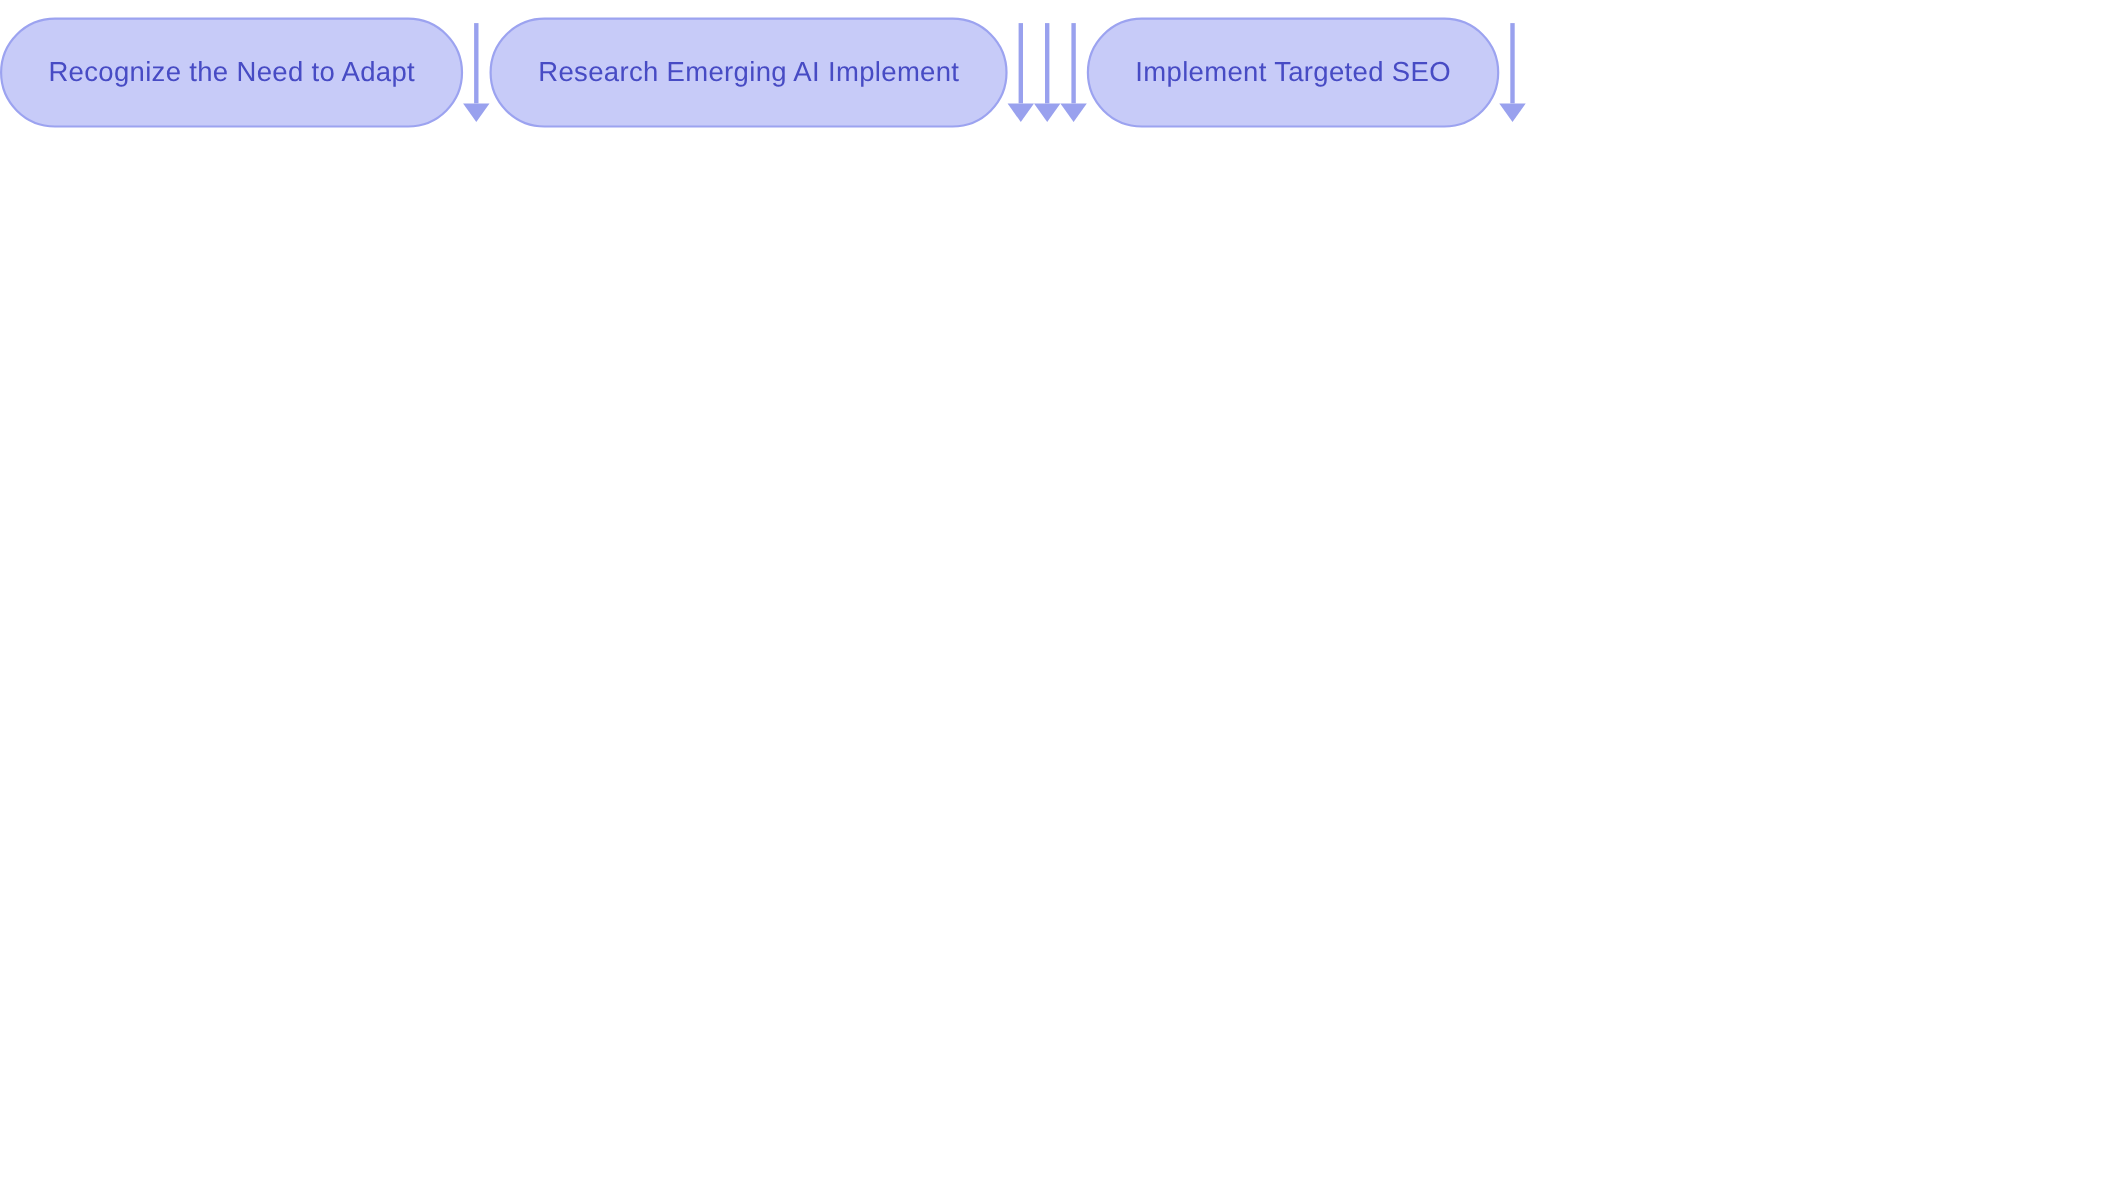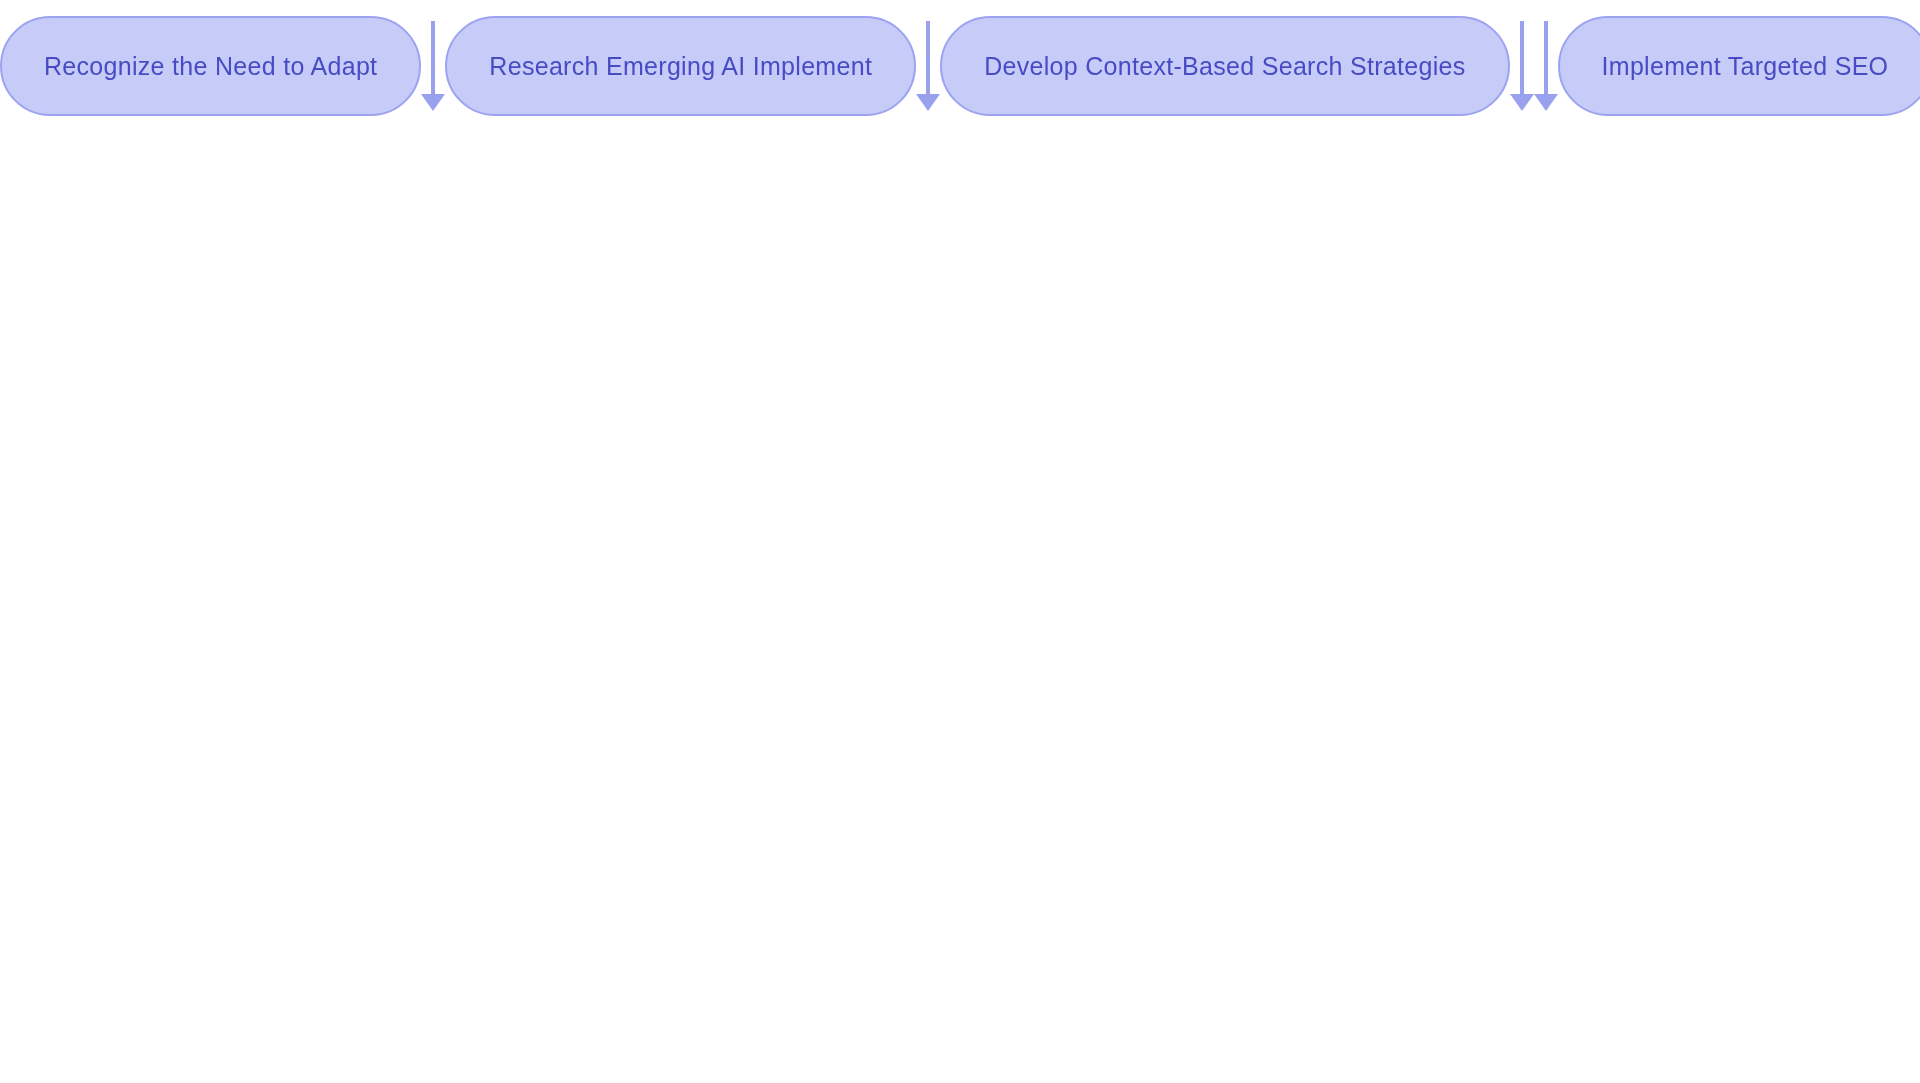--- a/index.html
+++ b/index.html
@@ -71,21 +71,20 @@
       <div class="head"></div>
     </div>
 
     <div class="flow-node">Research Emerging AI Implement</div>
 
     <div class="flow-arrow">
       <div class="shaft"></div>
       <div class="head"></div>
     </div>
 
-    <div class="flow-node">Develop Context-Based Search Strategies</div>
 
     <div class="flow-arrow">
       <div class="shaft"></div>
       <div class="head"></div>
     </div>
 
 
     <div class="flow-arrow">
       <div class="shaft"></div>
       <div class="head"></div>

